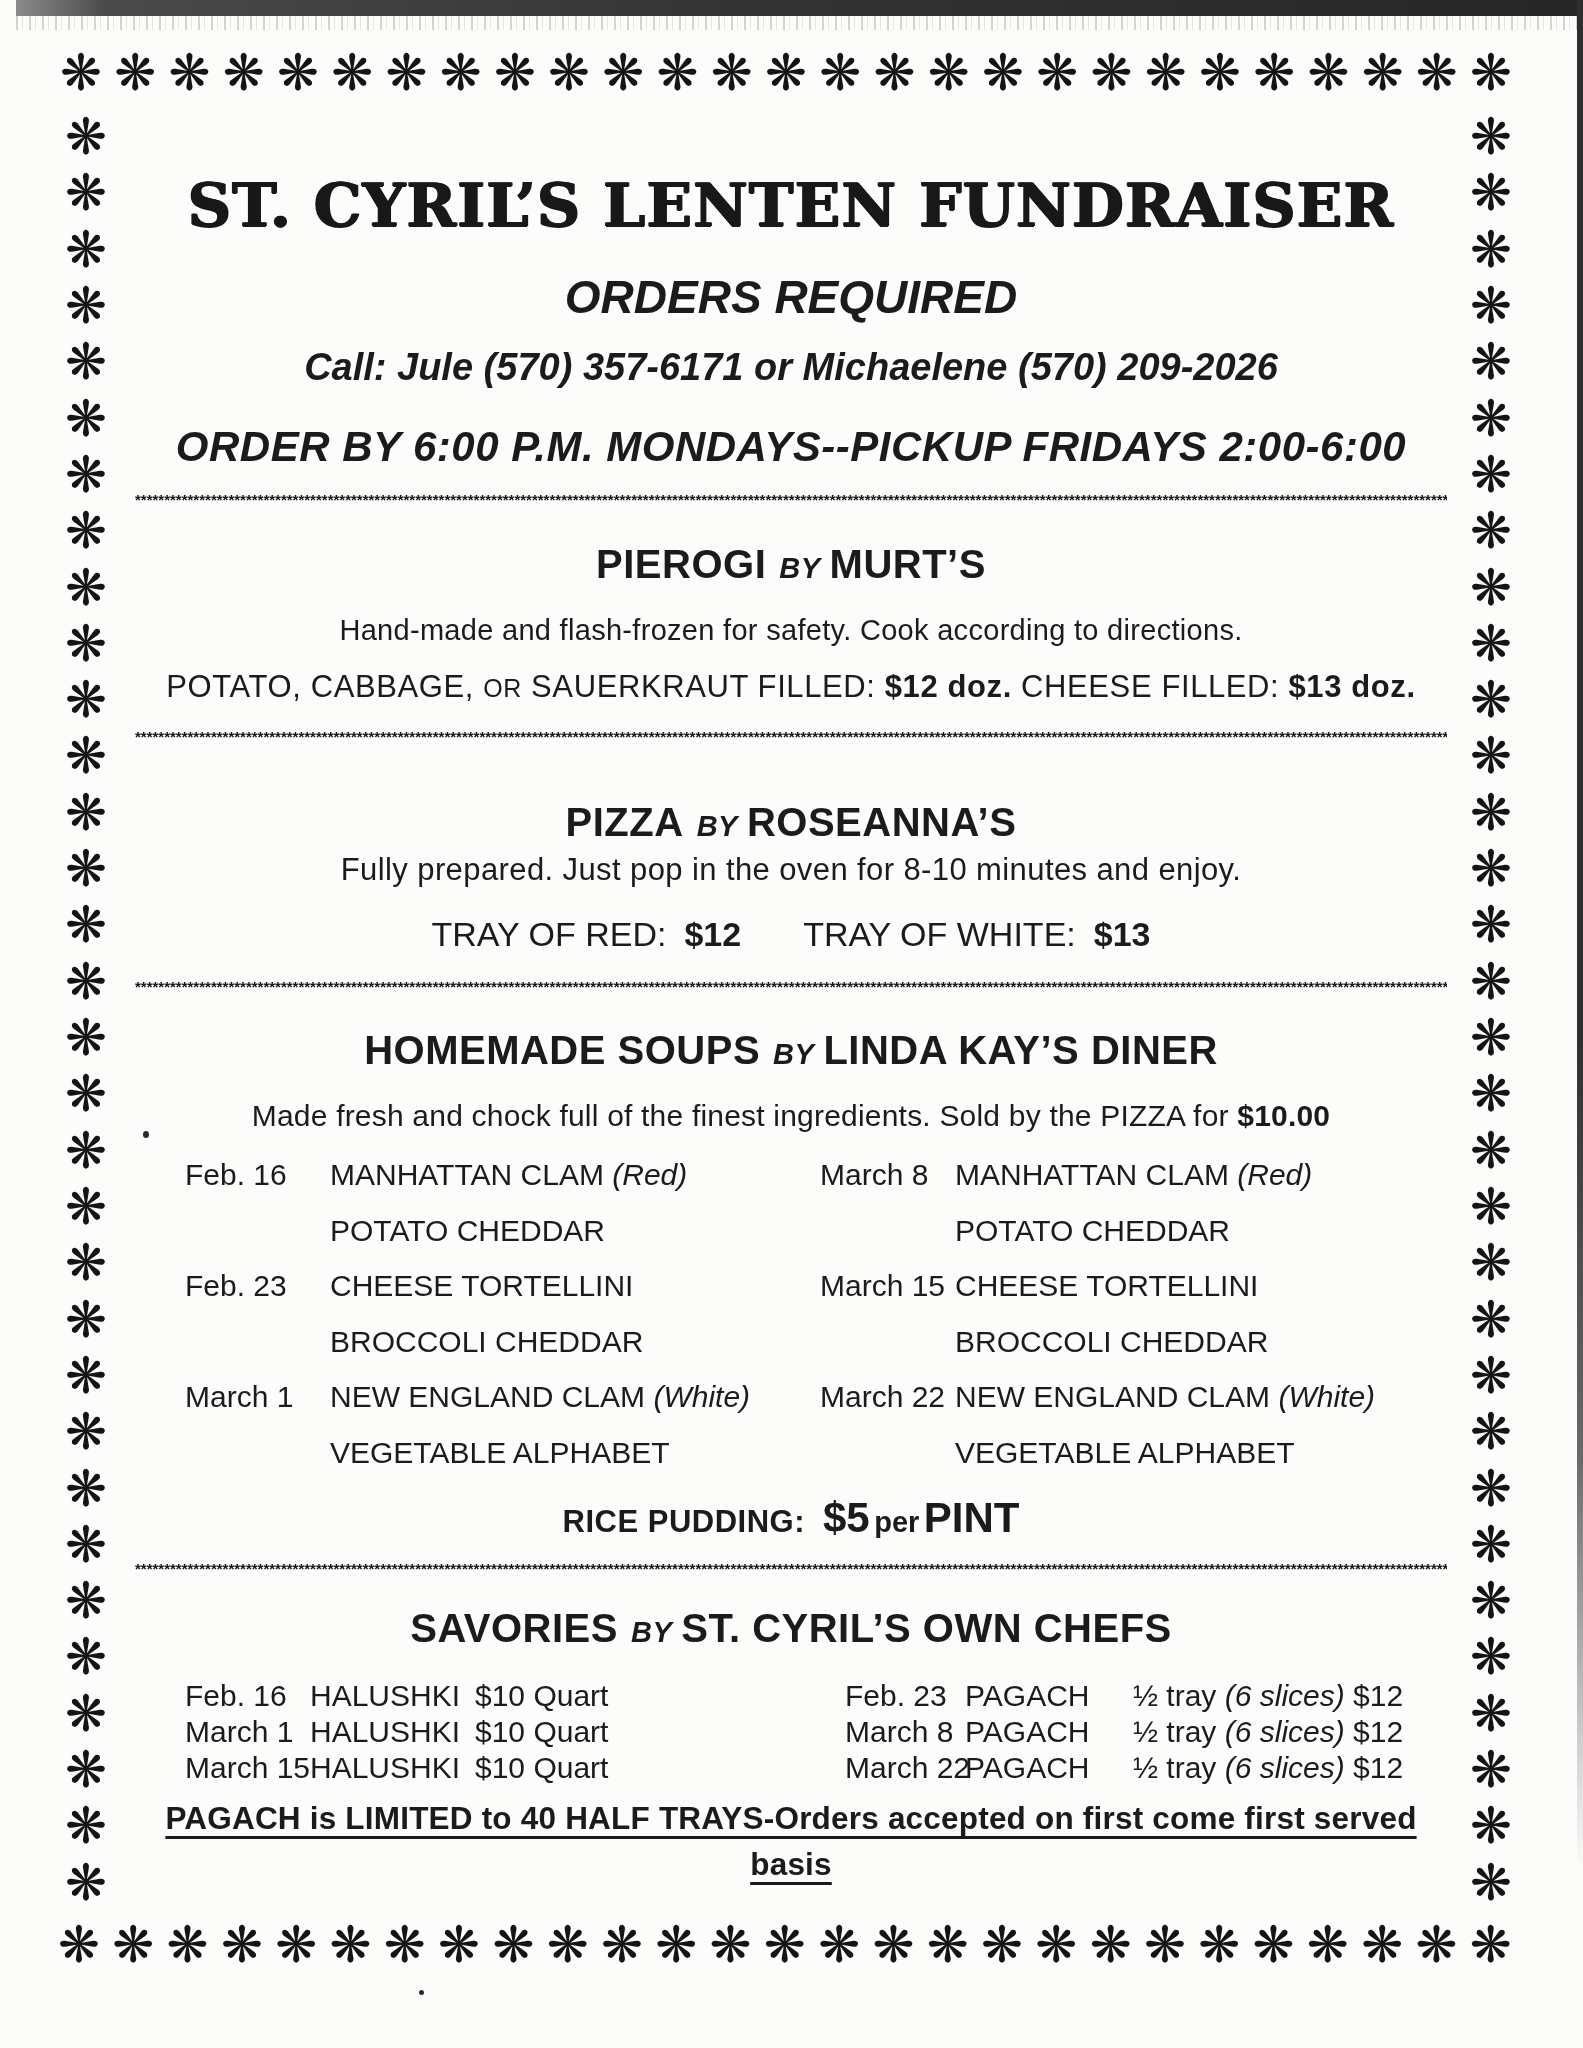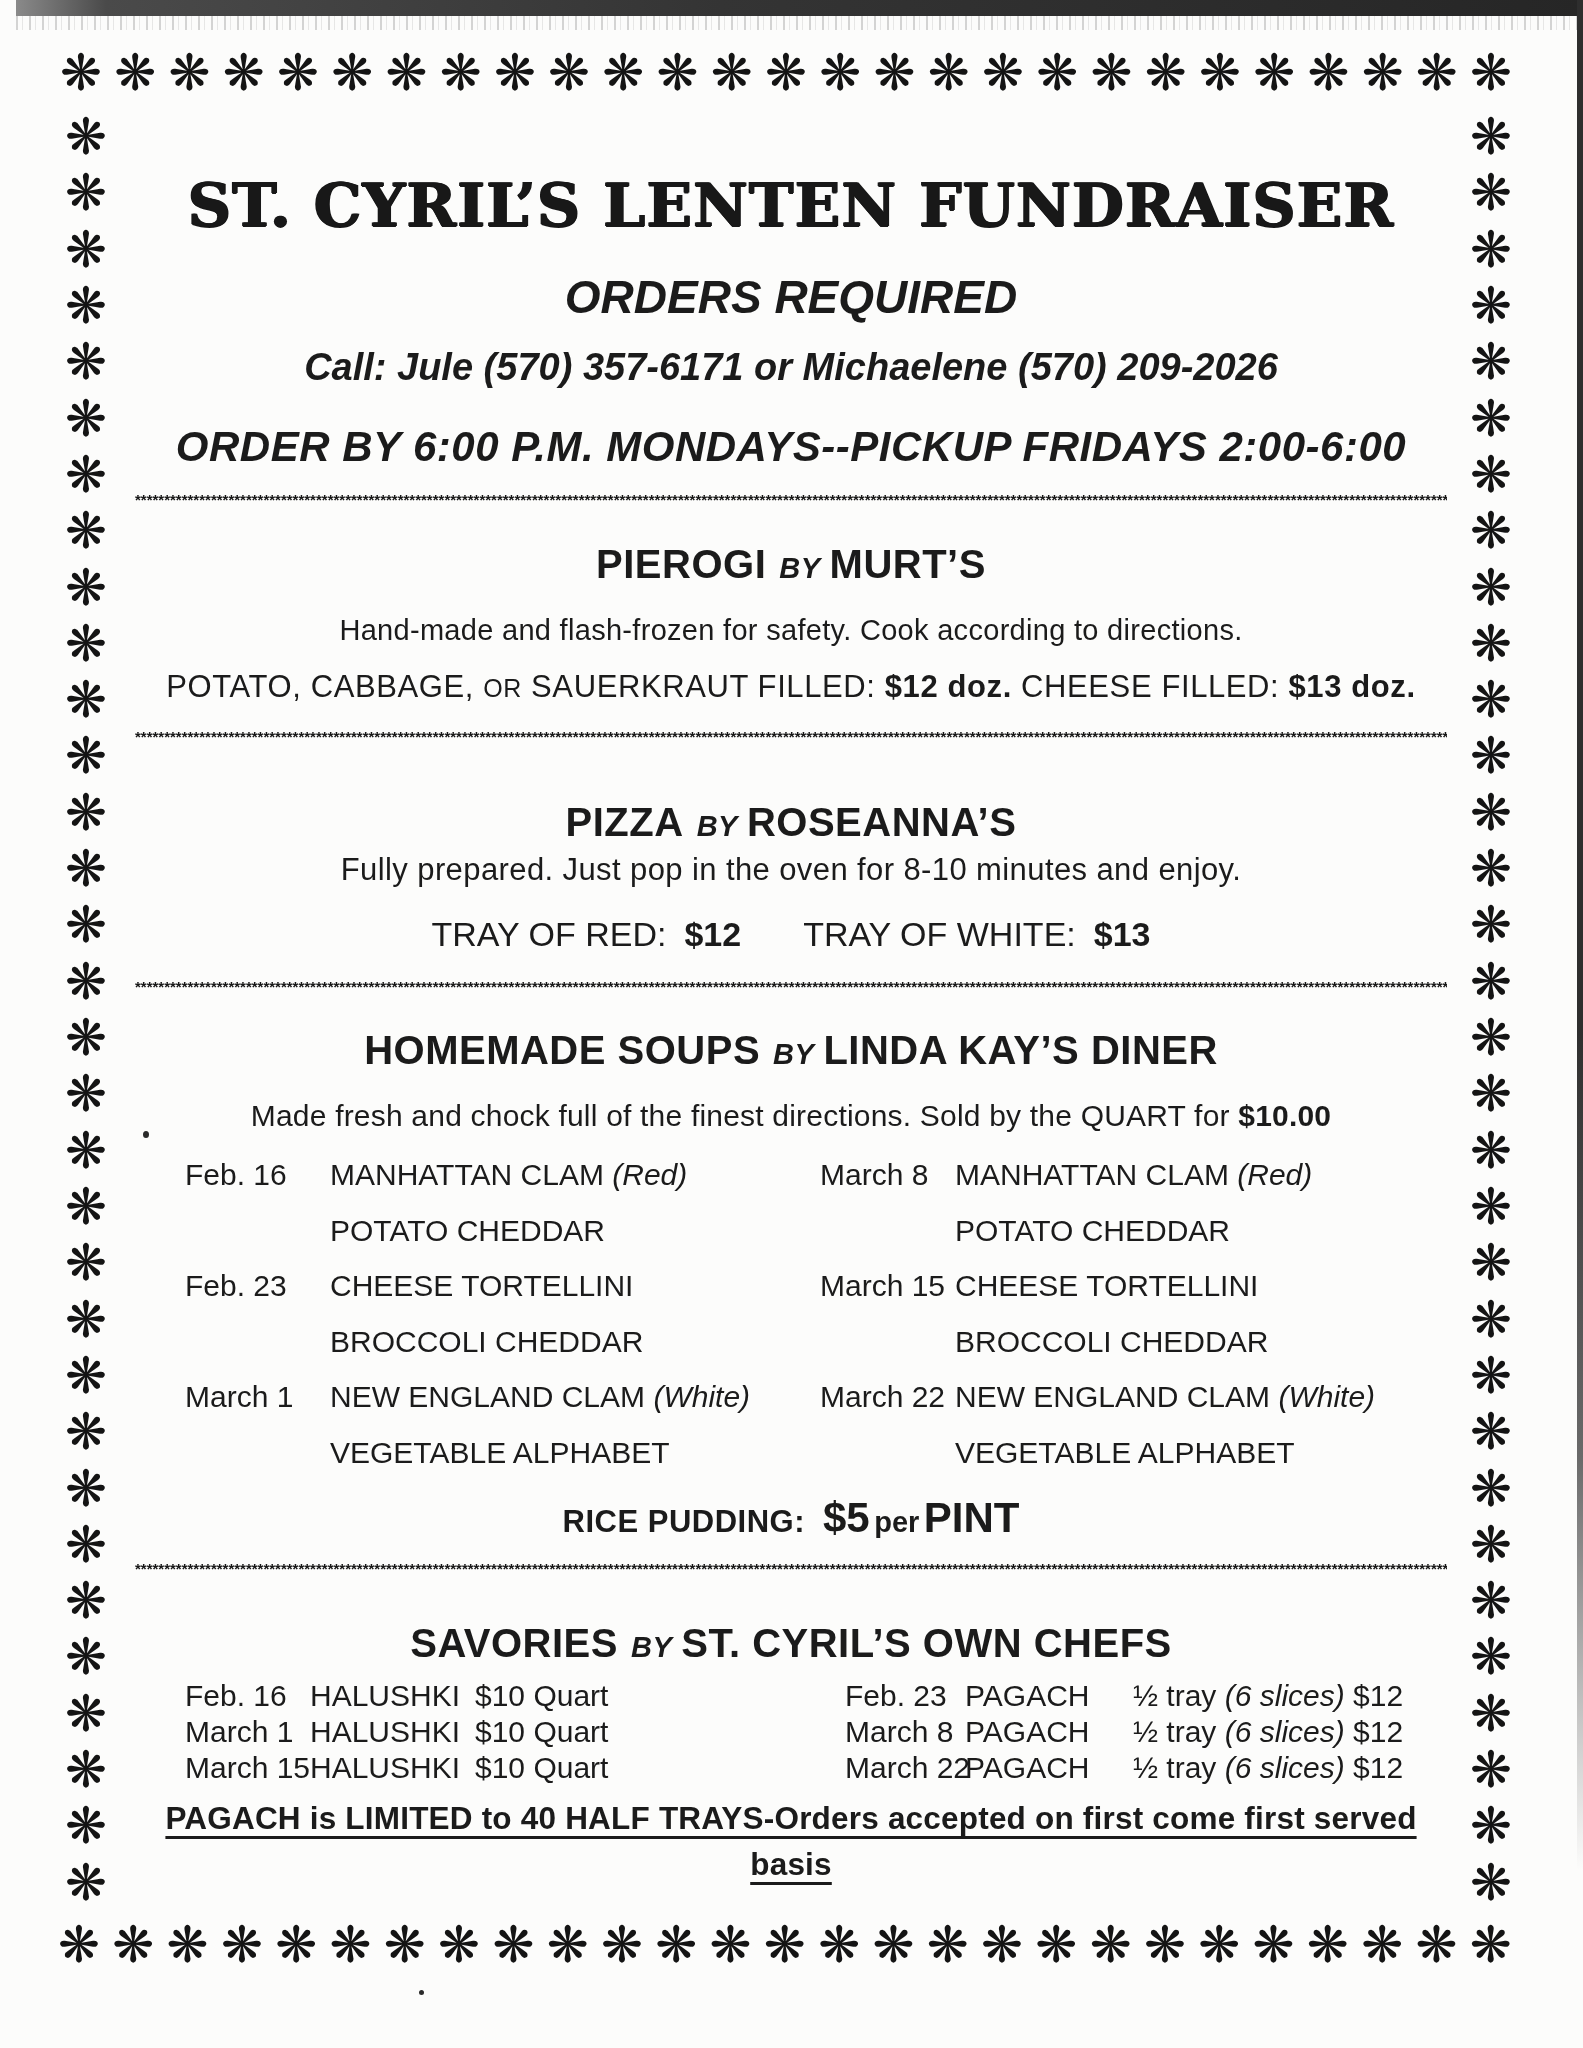--- a/index.html
+++ b/index.html
@@ -79,21 +79,21 @@
   .soupcol-right{left:820px; width:640px;}
   .soupcol-right .grid{grid-template-columns:135px 1fr;}
   .scell{line-height:36px; white-space:nowrap; text-align:left;}
   .snote{font-style:italic;}
 
   .rice{top:1495px; line-height:46px; font-weight:bold;}
   .rice-label{font-size:31px; letter-spacing:0.5px;}
   .rice-big{font-size:42px;}
   .rice-per{font-size:29px;}
 
-  .savories-h{top:1602px;margin-top:15px;}
+  .savories-h{top:1602px;}
   .savcol{top:1678px; font-size:30px;}
   .savcol .grid{display:grid; grid-auto-rows:36px; align-items:center;}
   .savcol-left{left:185px; width:480px;}
   .savcol-left .grid{grid-template-columns:125px 165px auto;}
   .savcol-right{left:845px; width:620px;}
   .savcol-right .grid{grid-template-columns:120px 168px auto;}
   .savcell{white-space:nowrap; text-align:left; line-height:36px;}
 
   .footnote{
     top:1795px; font-size:31.5px; line-height:46px; font-weight:bold; 
@@ -263,21 +263,21 @@
   <div class="abs center pizza-d2">
     <span>TRAY OF RED:</span><span class="gap-md"></span><span class="b">$12</span><span class="gap-lg"></span><span>TRAY OF WHITE:</span><span class="gap-md"></span><span class="b">$13</span>
   </div>
 
   <div class="abs rule" style="top:978px;">************************************************************************************************************************************************************************************************************************************************</div>
 
   <div class="abs center h-sec soups-h">
     <span>HOMEMADE SOUPS</span><span class="h-by">BY</span><span>LINDA KAY’S DINER</span>
   </div>
   <div class="abs center soups-d">
-    <span>Made fresh and chock full of the finest directions.  Sold by the QUART for </span><span class="b">$10.00</span>
+    <span>Made fresh and chock full of the finest ingredients.  Sold by the PIZZA for </span><span class="b">$10.00</span>
   </div>
 
   <div class="abs soupcol soupcol-left">
     <div class="grid">
       <span class="scell">Feb. 16</span>
       <span class="scell"><span>MANHATTAN CLAM</span> <span class="snote">(Red)</span></span>
       <span class="scell"></span>
       <span class="scell">POTATO CHEDDAR</span>
       <span class="scell">Feb. 23</span>
       <span class="scell"><span>CHEESE TORTELLINI</span> <span class="snote"></span></span>

